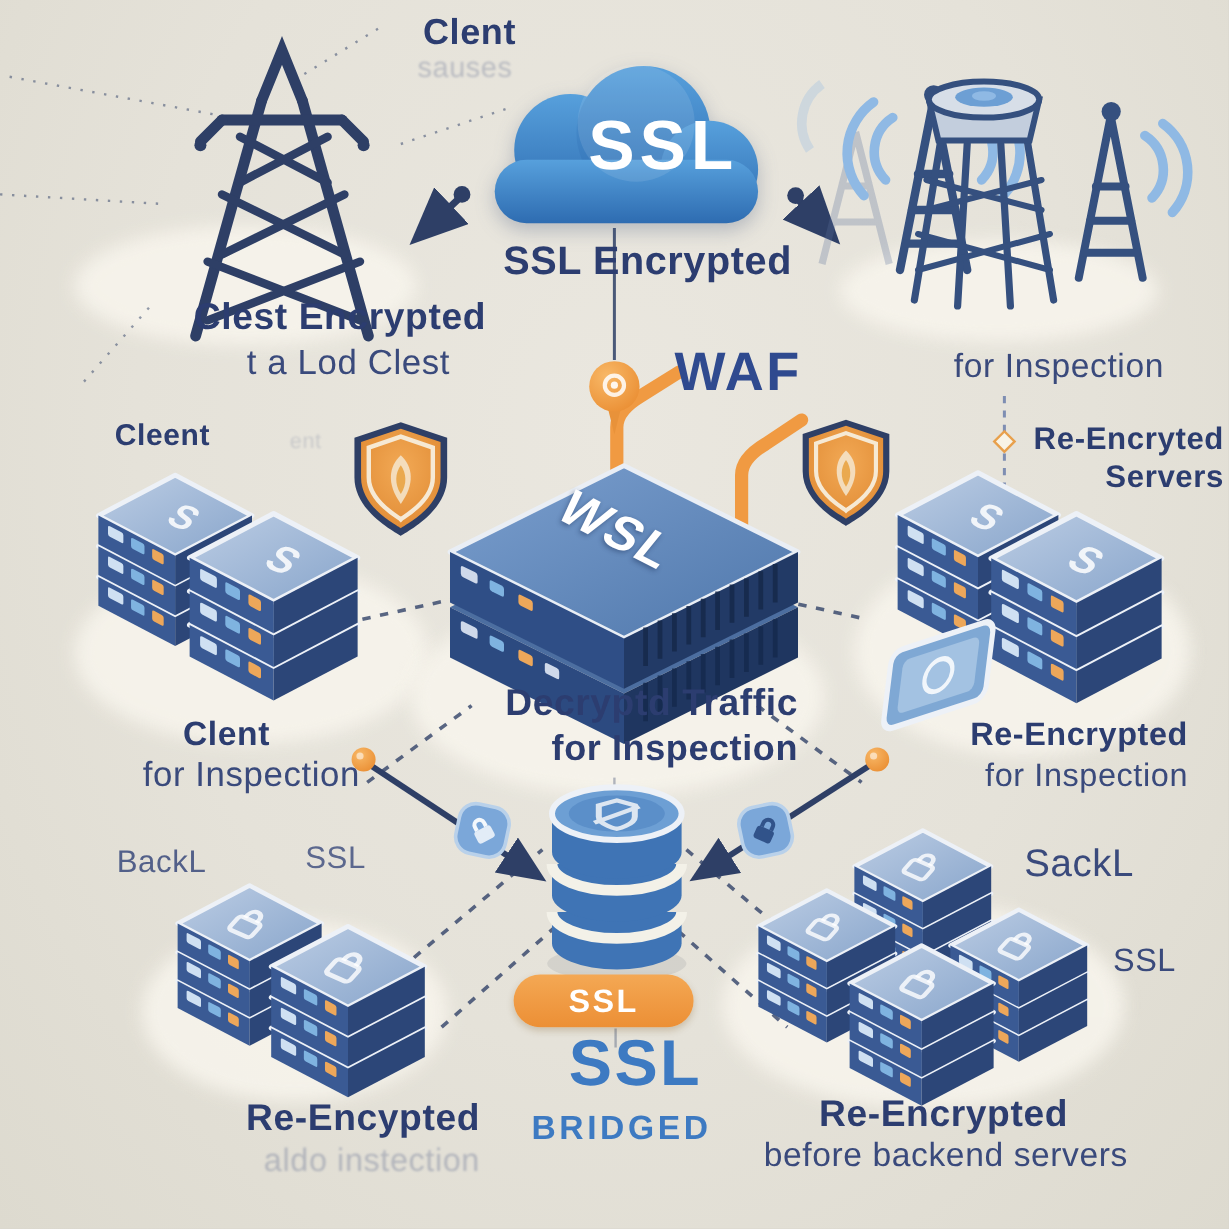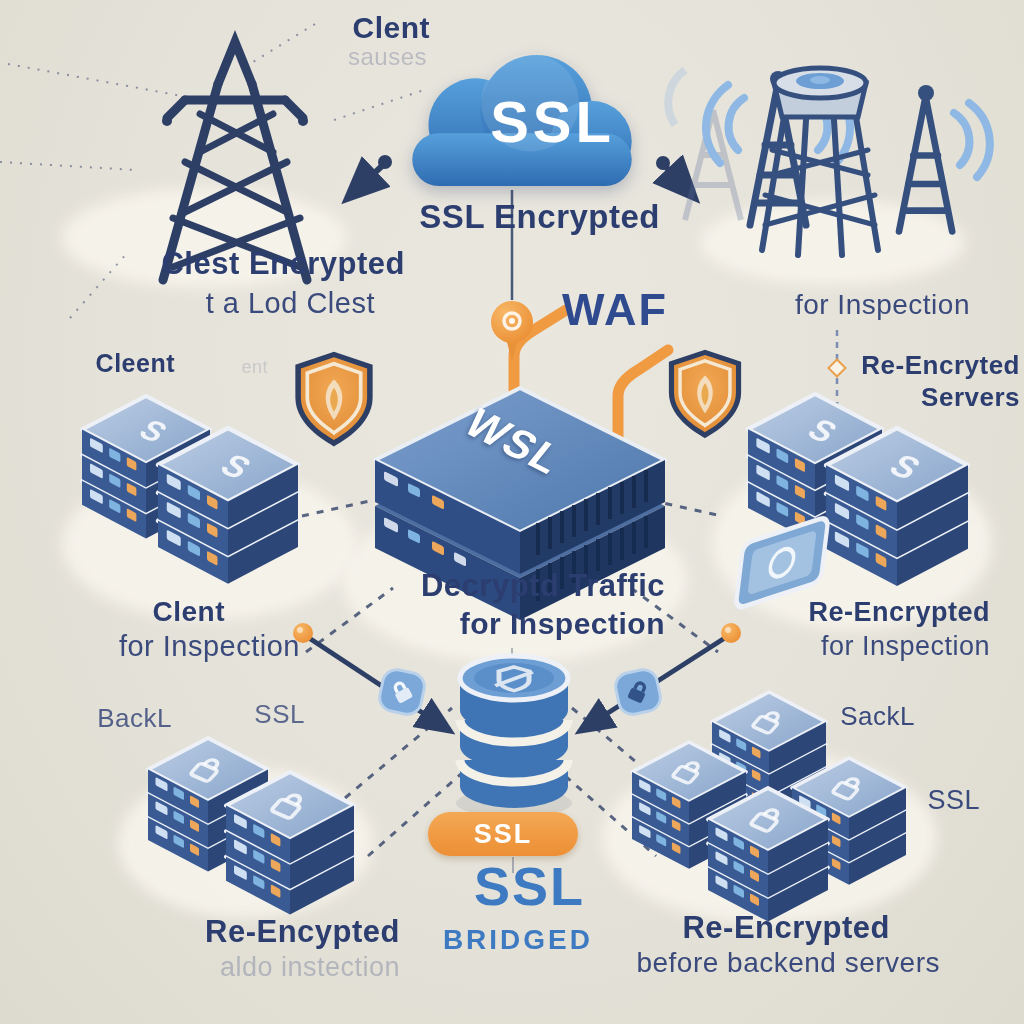--- a/index.html
+++ b/index.html
@@ -393,21 +393,21 @@
   <div class="t" style="left:380px;top:608px;width:285px;font-size:30px;font-weight:600">for Inspection</div>
 
   <div class="t" style="left:105px;top:597px;width:120px;font-size:28px;font-weight:600">Clent</div>
   <div class="t m" style="left:55px;top:631px;width:245px;font-size:29px">for Inspection</div>
 
   <div class="t b" style="left:765px;top:598px;width:225px;font-size:27px">Re-Encrypted</div>
   <div class="t m" style="left:765px;top:632px;width:225px;font-size:27px">for Inspection</div>
 
   <div class="t m" style="left:62px;top:705px;width:110px;font-size:26px;opacity:.85">BackL</div>
   <div class="t m" style="left:235px;top:701px;width:70px;font-size:26px;opacity:.8">SSL</div>
-  <div class="t m" style="left:815px;top:703px;width:100px;font-size:26px">SackL</div>
+  <div class="t m" style="left:845px;top:703px;width:100px;font-size:32px">SackL</div>
   <div class="t m" style="left:910px;top:786px;width:70px;font-size:27px">SSL</div>
 
   <div class="pill" style="left:428px;top:812px;width:150px;height:44px;font-size:27px;letter-spacing:2px">
     <span>SSL</span>
   </div>
   <div class="t" style="left:425px;top:858px;width:160px;font-size:54px;font-weight:800;color:#3d7ac2;letter-spacing:2px">SSL</div>
   <div class="t" style="left:418px;top:925px;width:175px;font-size:28px;font-weight:800;color:#3d7ac2;letter-spacing:3px">BRIDGED</div>
 
   <div class="t b" style="left:145px;top:916px;width:255px;font-size:31px">Re-Encypted</div>
   <div class="t ghost" style="left:140px;top:953px;width:260px;font-size:27px;opacity:.5">aldo instection</div>

